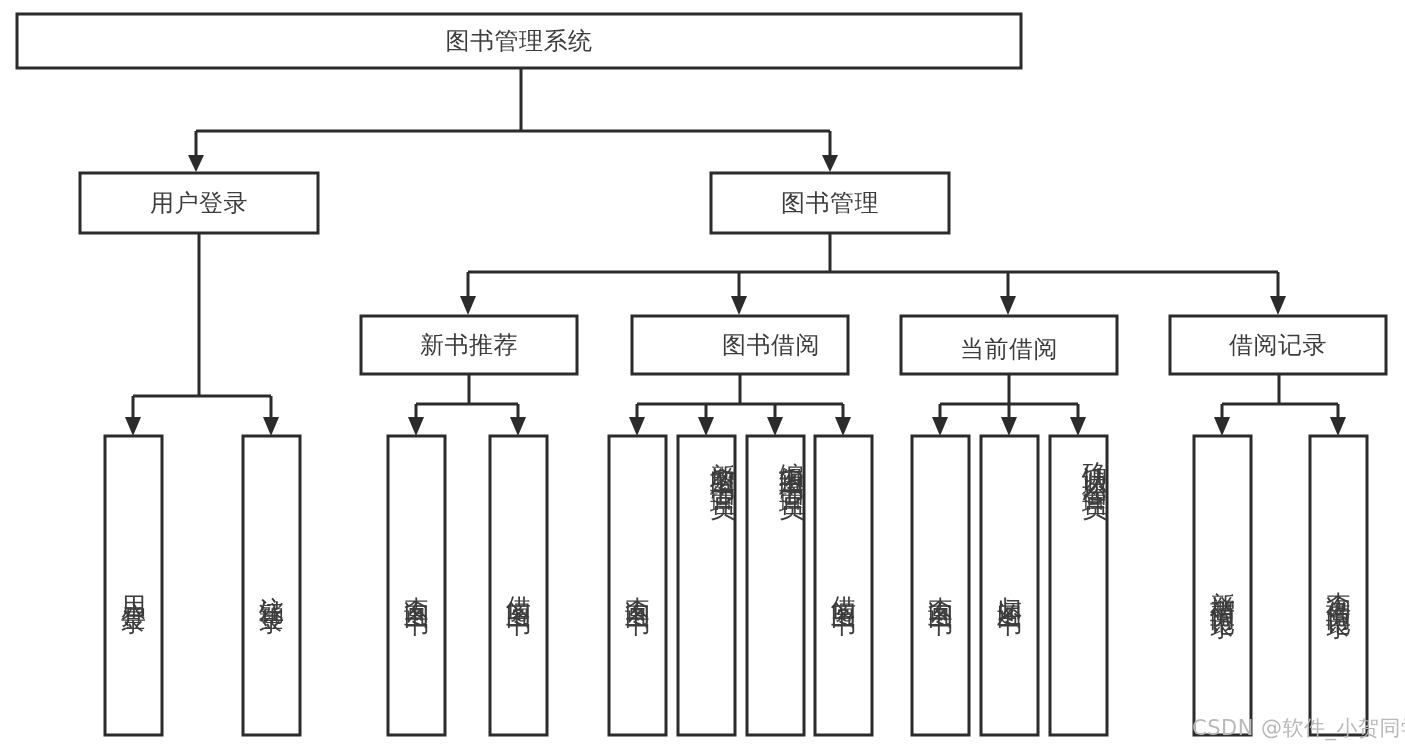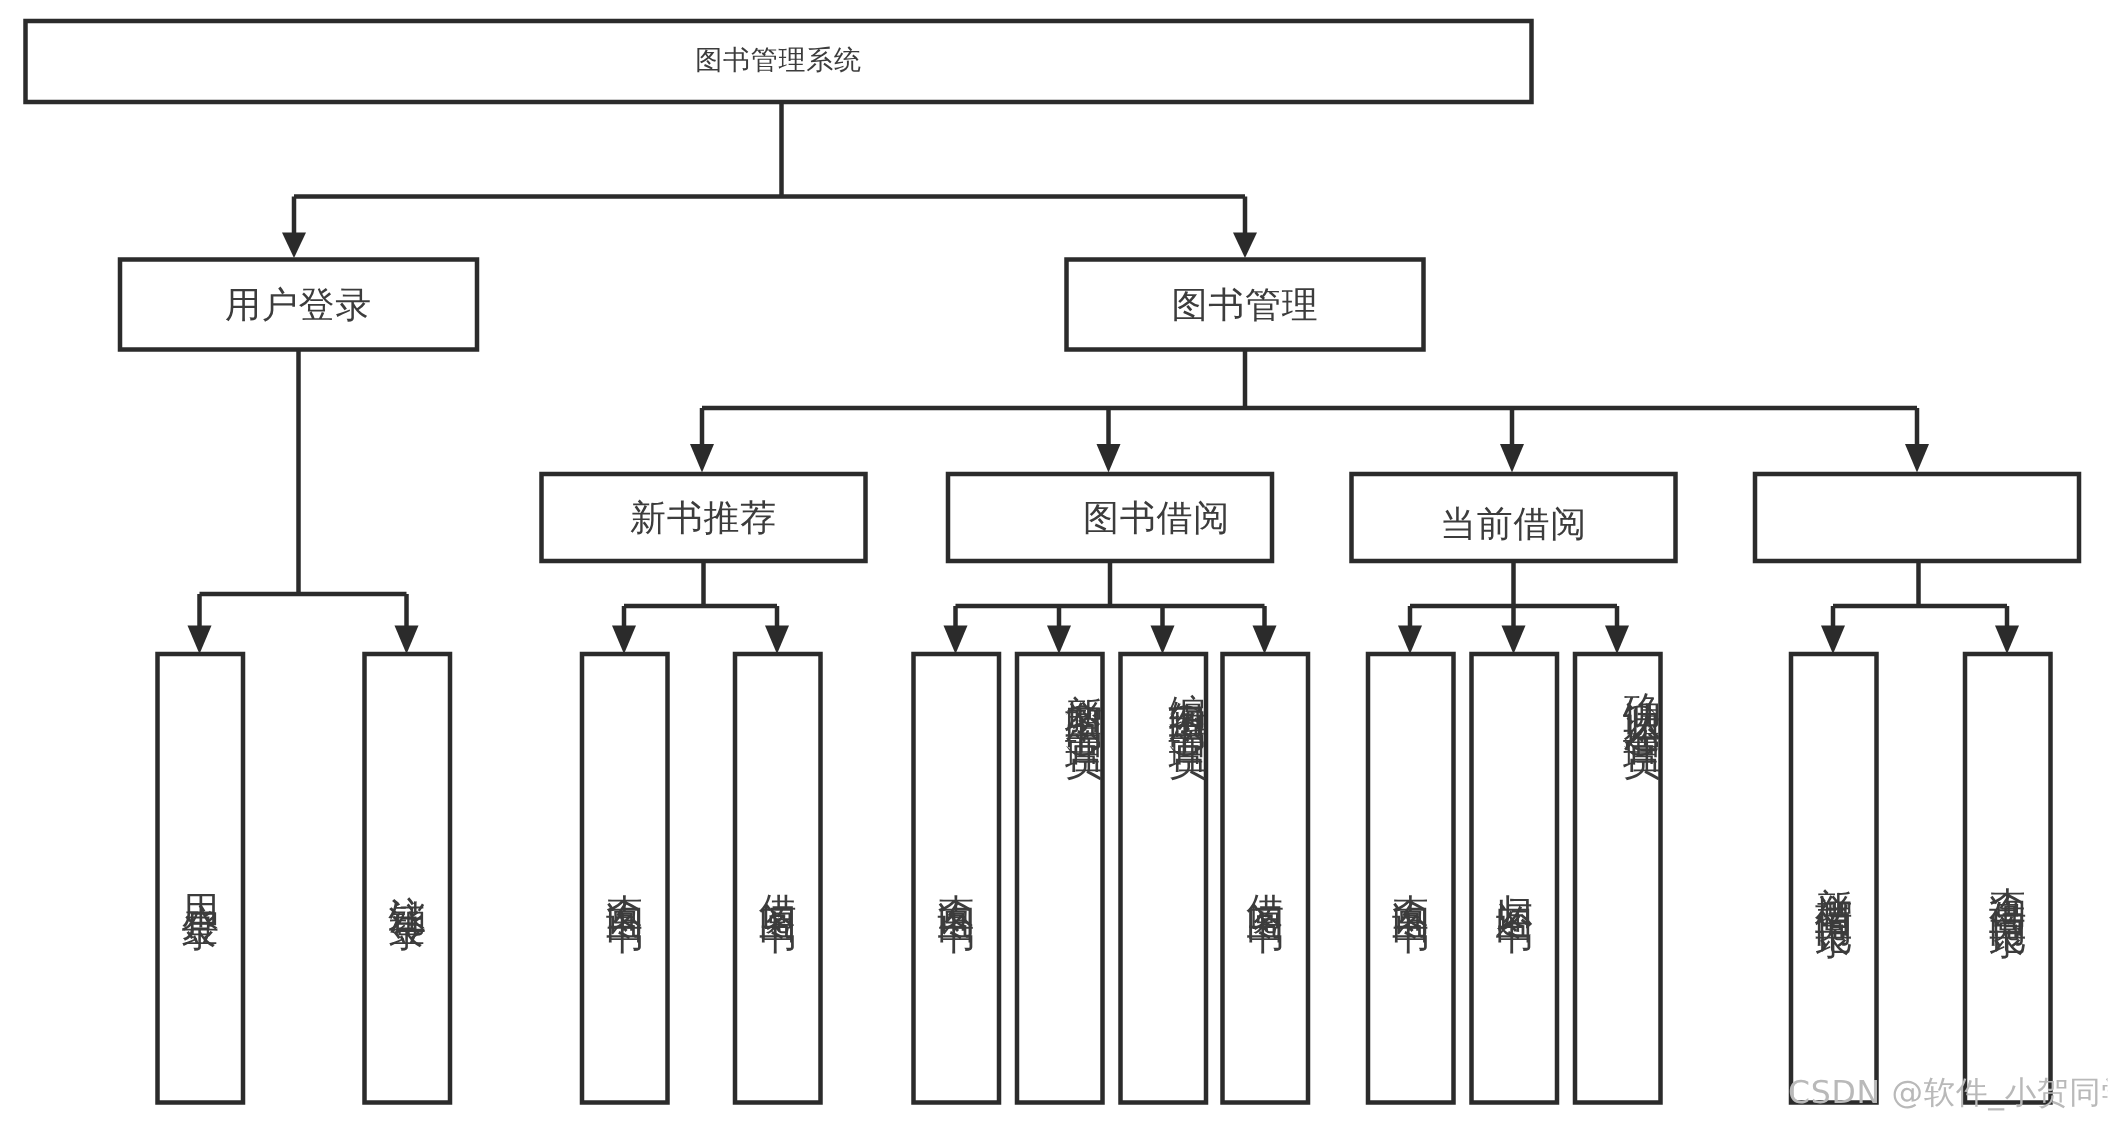--- a/index.html
+++ b/index.html
@@ -49,21 +49,21 @@
     align-items: center;
     justify-content: center;
     color: #3c3c3c;
     font-size: 24px;
     line-height: 1.1;
     letter-spacing: 0.5px;
     white-space: nowrap;
     pointer-events: none;
   }
   .label-h.title {
-    font-size: 18px;
+    font-size: 24px;
   }
   .label-v {
     position: absolute;
     writing-mode: vertical-rl;
     text-orientation: upright;
     color: #3c3c3c;
     font-size: 25px;
     line-height: 1.0;
     letter-spacing: 5px;
     text-align: left;
@@ -191,20 +191,21 @@
   </svg>
 
   <div class="label-h title" style="left:17px; top:14px; width:1004px; height:54px;">图书管理系统</div>
 
   <div class="label-h" style="left:80px; top:173px; width:238px; height:60px;">用户登录</div>
   <div class="label-h" style="left:711px; top:173px; width:238px; height:60px;">图书管理</div>
 
   <div class="label-h" style="left:361px; top:316px; width:216px; height:58px;">新书推荐</div>
   <div class="label-h" style="left:632px; top:316px; width:216px; height:58px;padding-left:31px;">图书借阅</div>
   <div class="label-h" style="left:901px; top:316px; width:216px; height:66px;">当前借阅</div>
+  <div class="label-h" style="left:1170px; top:316px; width:216px; height:58px;">借阅记录</div>
 
   <div class="label-v centered" style="left:105px; top:436px; width:57px; height:299px; justify-content:center;">用户登录</div>
   <div class="label-v centered" style="left:243px; top:436px; width:57px; height:299px; justify-content:center;">注销登录</div>
 
   <div class="label-v centered" style="left:388px; top:436px; width:57px; height:299px; justify-content:center;">查询图书</div>
   <div class="label-v centered" style="left:490px; top:436px; width:57px; height:299px; justify-content:center;">借阅图书</div>
 
   <div class="label-v centered" style="left:609px; top:436px; width:57px; height:299px; justify-content:center;">查询图书</div>
   <div class="label-v" style="left:678px; top:442px; width:57px; height:293px;">新增图书（管理员）</div>
   <div class="label-v" style="left:747px; top:442px; width:57px; height:293px;">编辑图书（管理员）</div>

